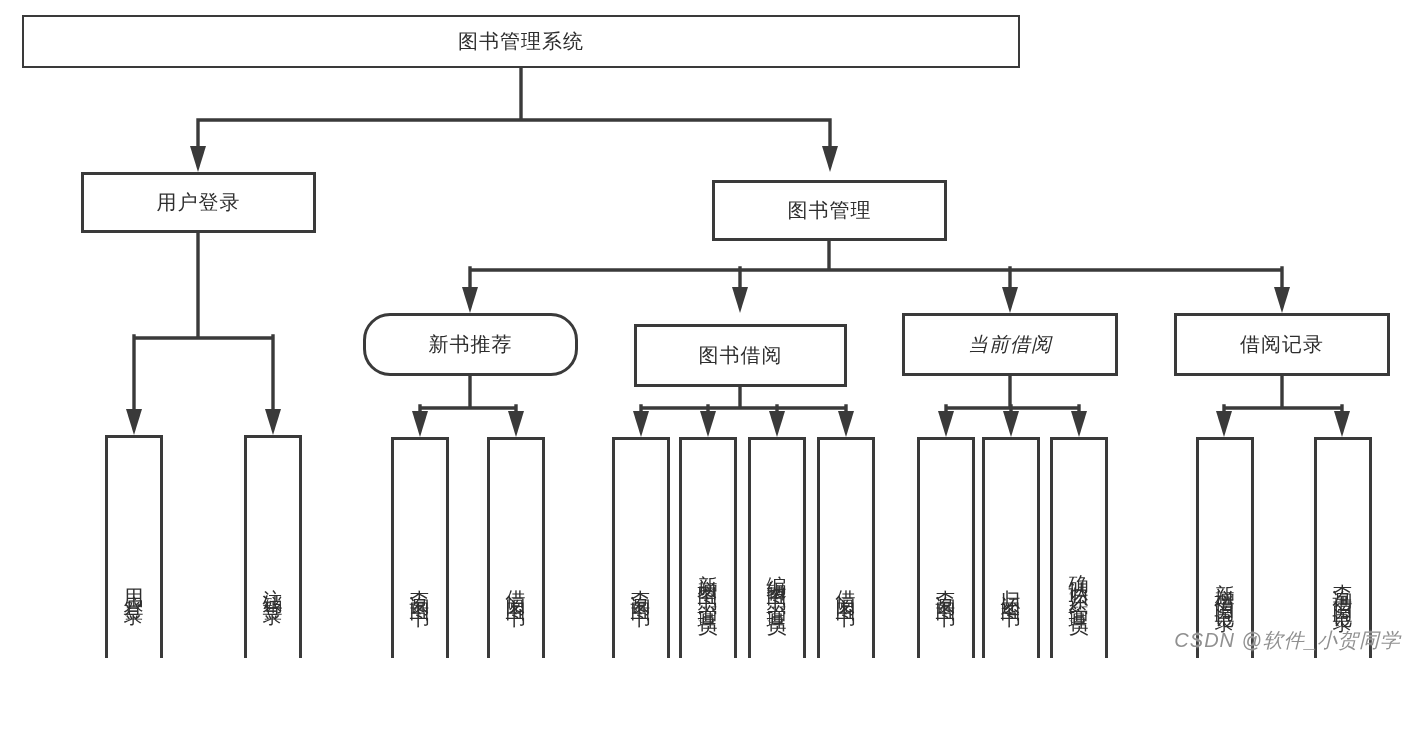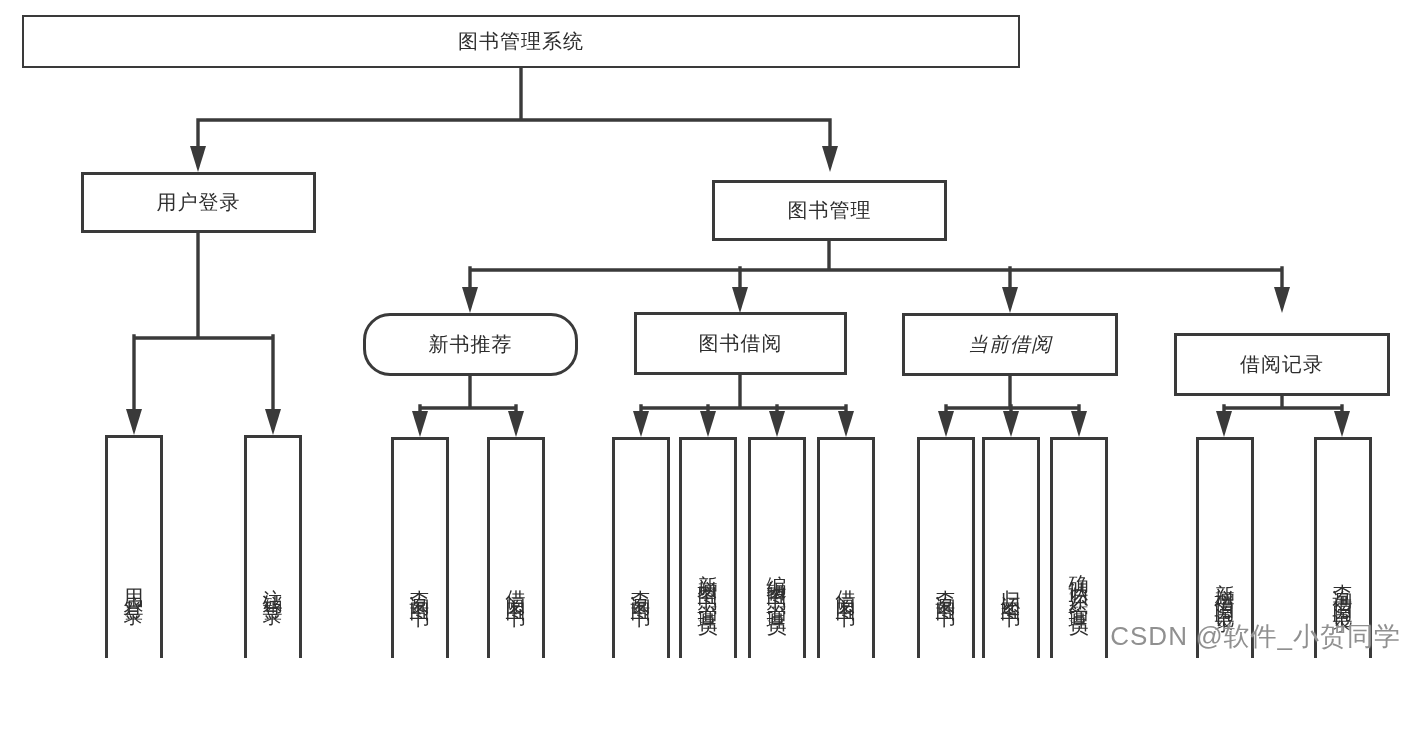--- a/index.html
+++ b/index.html
@@ -38,23 +38,23 @@
     display: flex;
     align-items: center;
     justify-content: center;
     font-size: 20px;
     letter-spacing: 1px;
   }
   .root  { left: 22px;  top: 15px;  width: 998px; height: 53px; border-width: 2.5px; }
   .lv2-a { left: 81px;  top: 172px; width: 235px; height: 61px; }
   .lv2-b { left: 712px; top: 180px; width: 235px; height: 61px; }
   .lv3-a { left: 363px;  top: 313px; width: 215px; height: 63px; border-radius: 27px; }
-  .lv3-b { left: 634px;  top: 312px; width: 213px; height: 63px; }
+  .lv3-b { left: 634px;  top: 324px; width: 213px; height: 63px; }
   .lv3-c { left: 902px;  top: 313px; width: 216px; height: 63px; font-style: italic; }
-  .lv3-d { left: 1174px; top: 313px; width: 216px; height: 63px; margin-top: 20px; }
+  .lv3-d { left: 1174px; top: 313px; width: 216px; height: 63px; }
   .vbox {
     width: 58px;
     height: 300px;
     writing-mode: vertical-rl;
     text-orientation: mixed;
     letter-spacing: 6px;
     line-height: 1;
     font-size: 20px;
   }
   .leaf-1  { left: 105px;  top: 435px; }
@@ -67,25 +67,26 @@
   .leaf-8  { left: 817px;  top: 437px; height: 298px; }
   .leaf-9  { left: 917px;  top: 437px; height: 298px; }
   .leaf-10 { left: 982px;  top: 437px; height: 298px; }
   .leaf-11 { left: 1050px; top: 437px; height: 298px; }
   .leaf-12 { left: 1196px; top: 437px; height: 298px; }
   .leaf-13 { left: 1314px; top: 437px; height: 298px; }
   .watermark {
     position: absolute;
     right: 4px;
     bottom: 4px;
-    font-size: 26px;
+    font-size: 20px;
     color: var(--watermark);
     letter-spacing: 1px;
     text-shadow: 0 0 2px #ffffff;
     pointer-events: none;
+    font-style: italic;
   }
 </style>
 </head>
 <body>
 
 <div class="stage">
 
   <svg class="wires" viewBox="0 0 1405 747" xmlns="http://www.w3.org/2000/svg">
     <path class="wire" d="
       M521 68 V120 M198 120 H830 M198 120 V148 M830 120 V148

